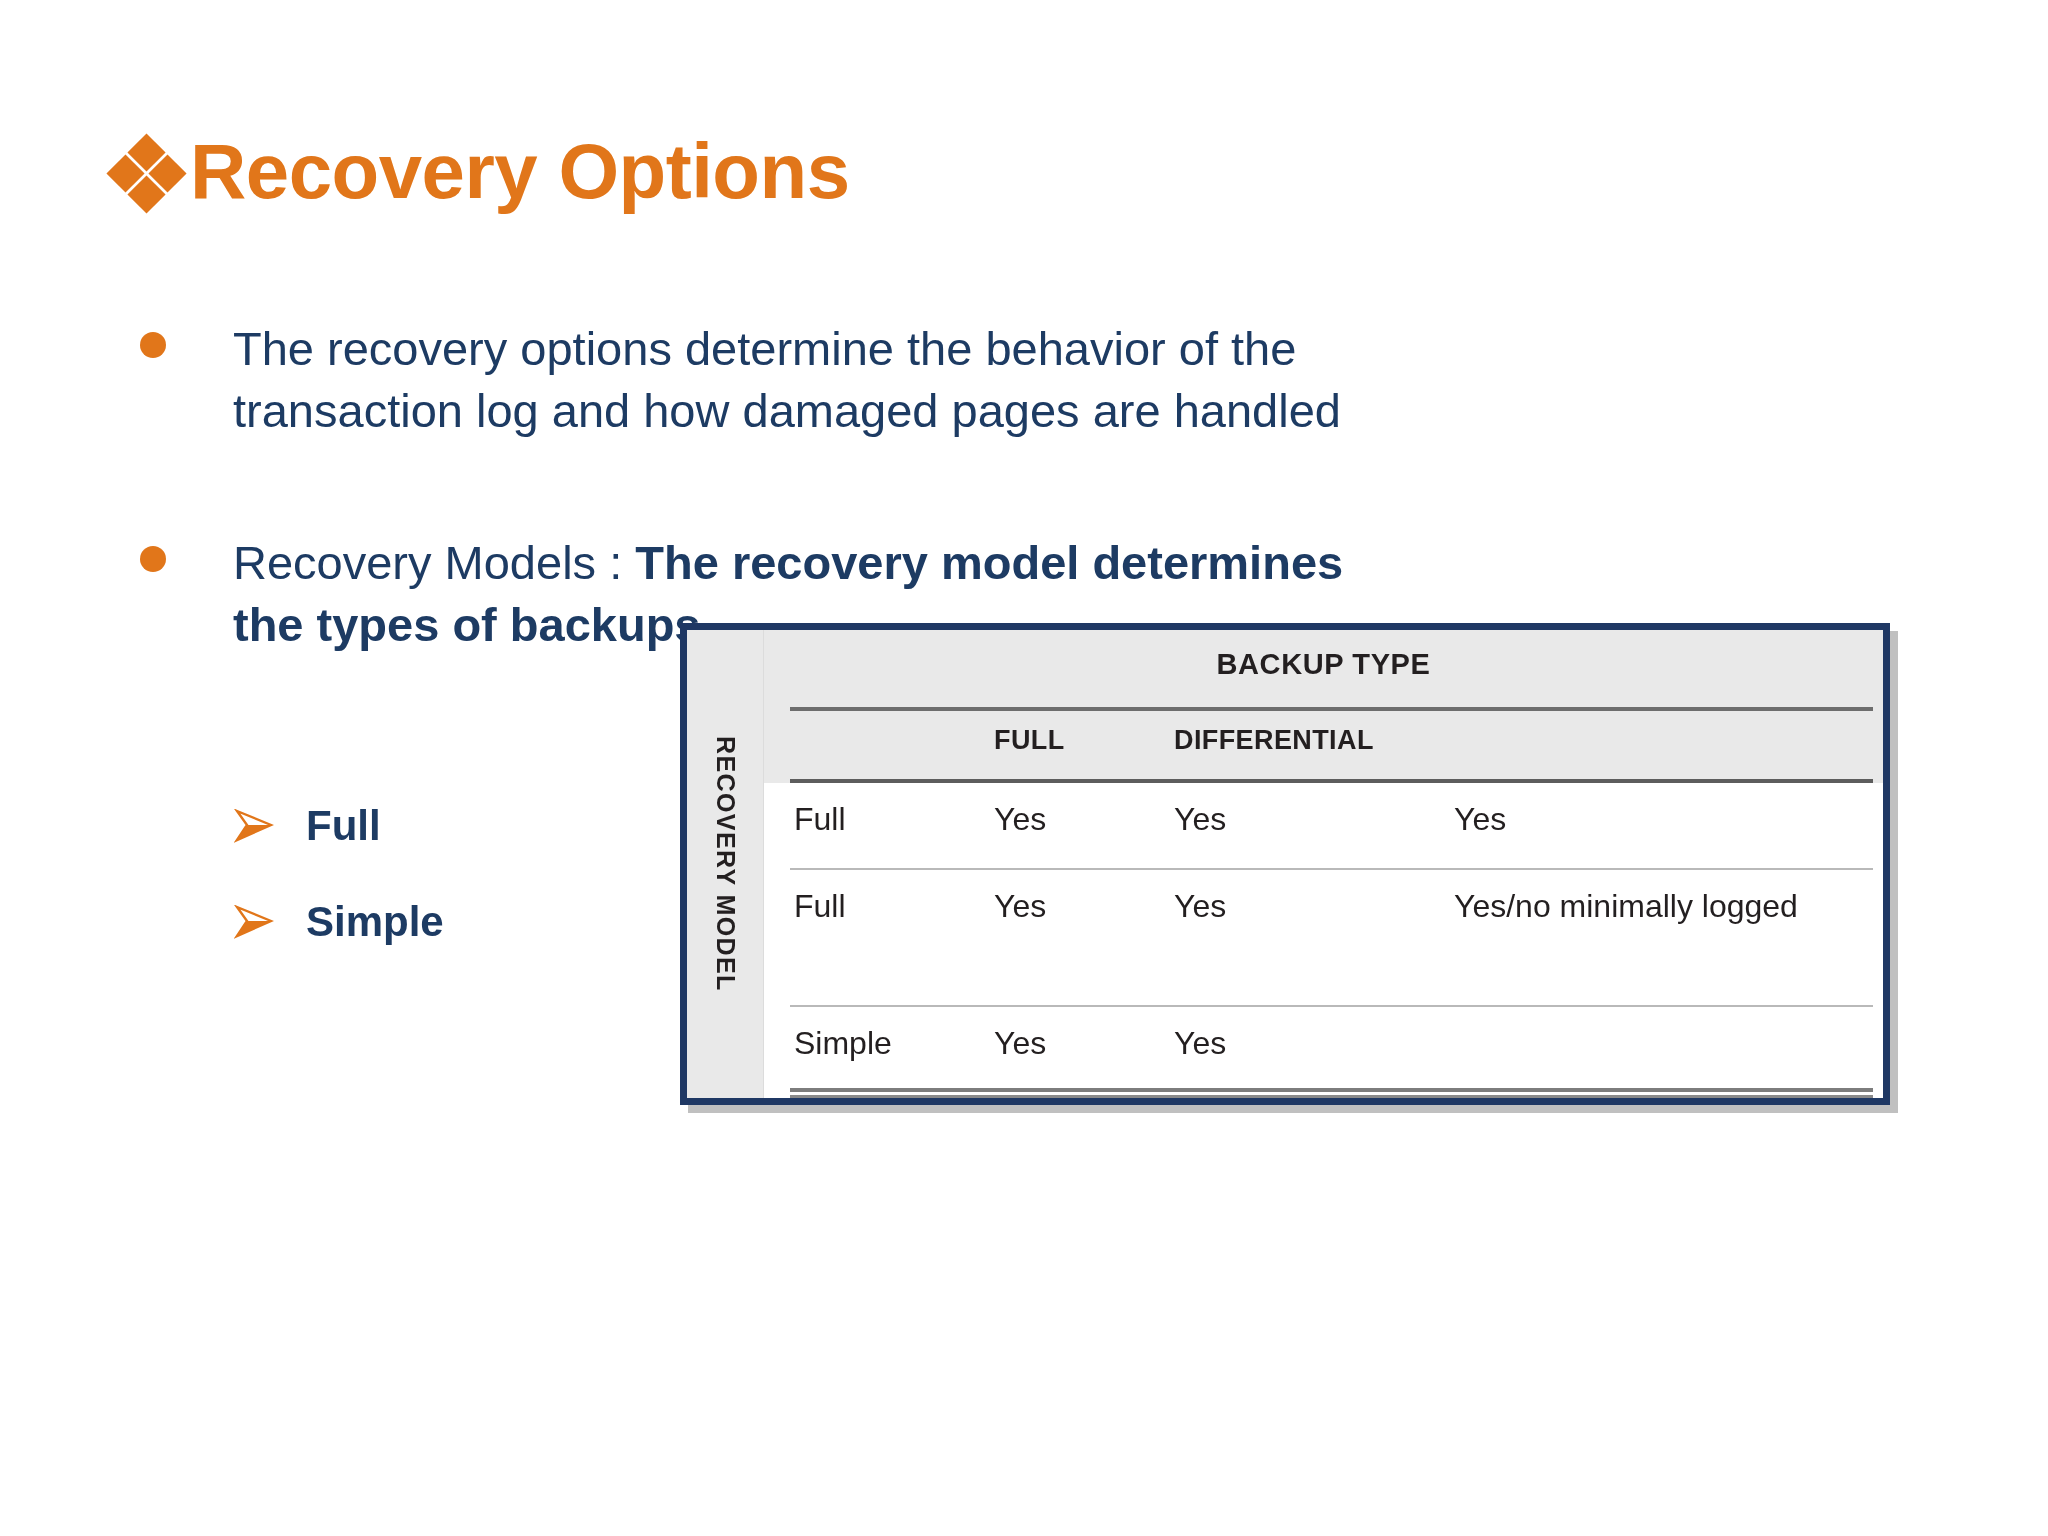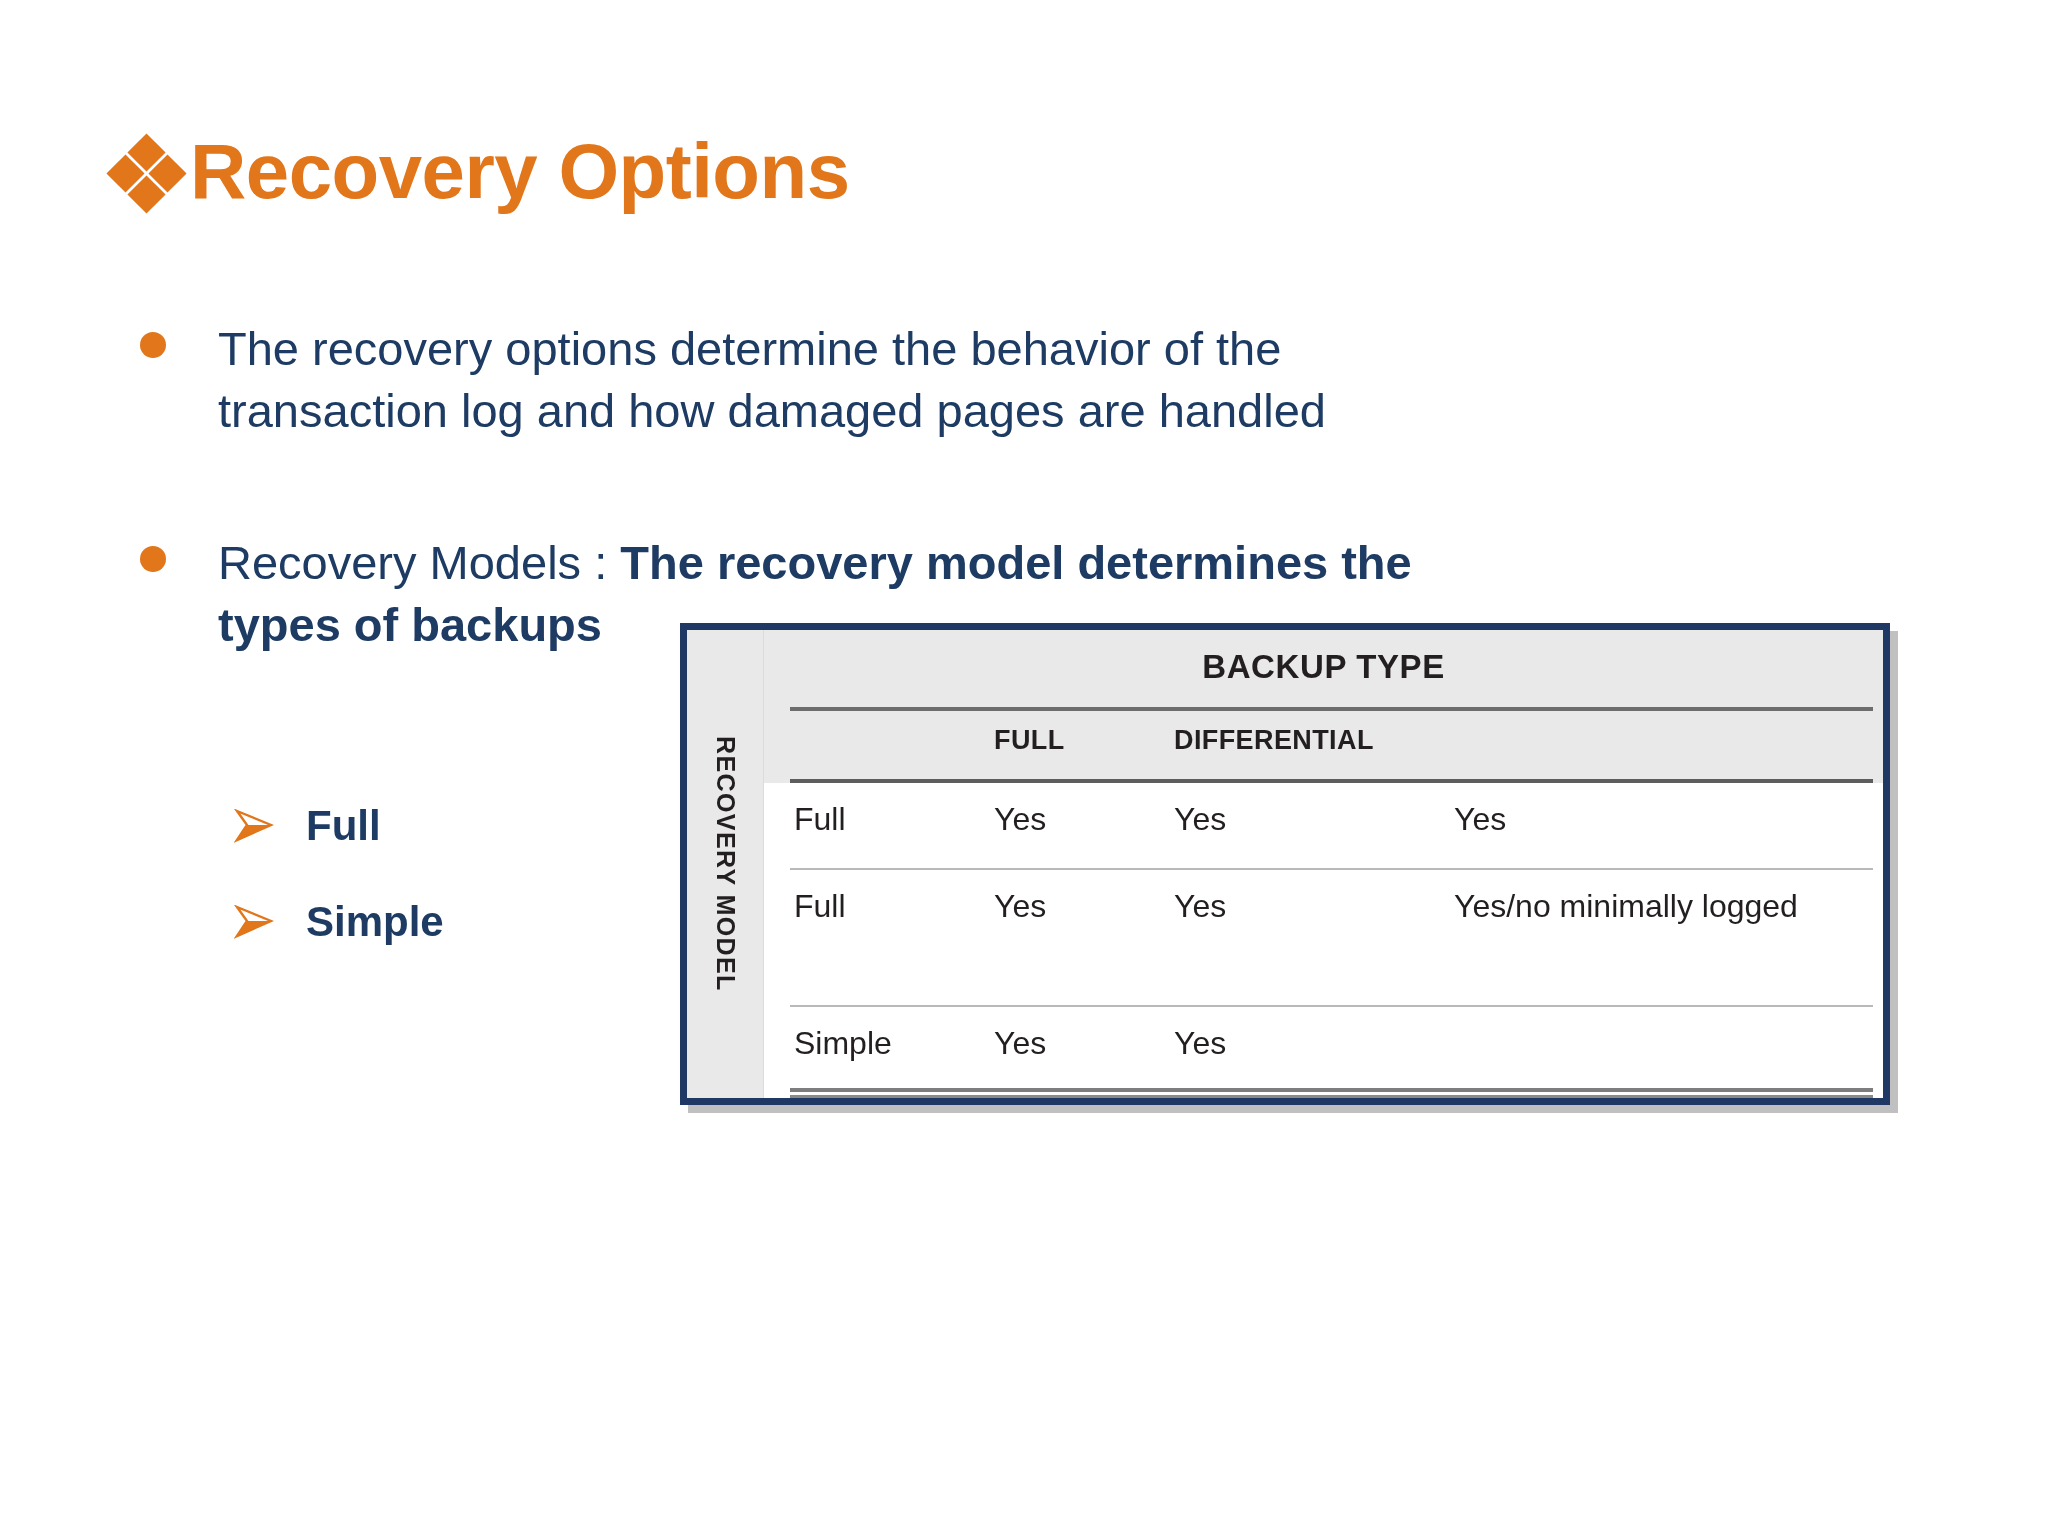--- a/index.html
+++ b/index.html
@@ -67,21 +67,21 @@
   }
   .bullet-dot {
     width: 26px;
     height: 26px;
     border-radius: 50%;
     background: #E1761A;
     flex: 0 0 26px;
     margin-top: 14px;
   }
   .bullet-body {
-    margin-left: 52px;
+    margin-left: 67px;
     font-size: 47px;
     line-height: 1.32;
     color: #1D3B63;
   }
   .bullet-body .regular { font-weight: normal; }
   .bullet-body .strong  { font-weight: bold; }
 
   #bullet-1 { left: 140px; top: 318px; width: 1320px; }
   #bullet-2 { left: 140px; top: 532px; width: 1280px; }
 
@@ -158,21 +158,21 @@
   .band-backup-type {
     background: #e9e9e9;
     height: 82px;
     position: relative;
   }
   .band-backup-type .bt-text {
     position: absolute;
     left: 0; right: 0;
     top: 18px;
     text-align: center;
-    font-size: 33px;
+    font-size: 29px;
     font-weight: bold;
     color: #231f20;
     letter-spacing: 0.6px;
   }
   .rule-thick {
     position: absolute;
     left: 26px;
     right: 10px;
     bottom: 0;
     height: 4px;

